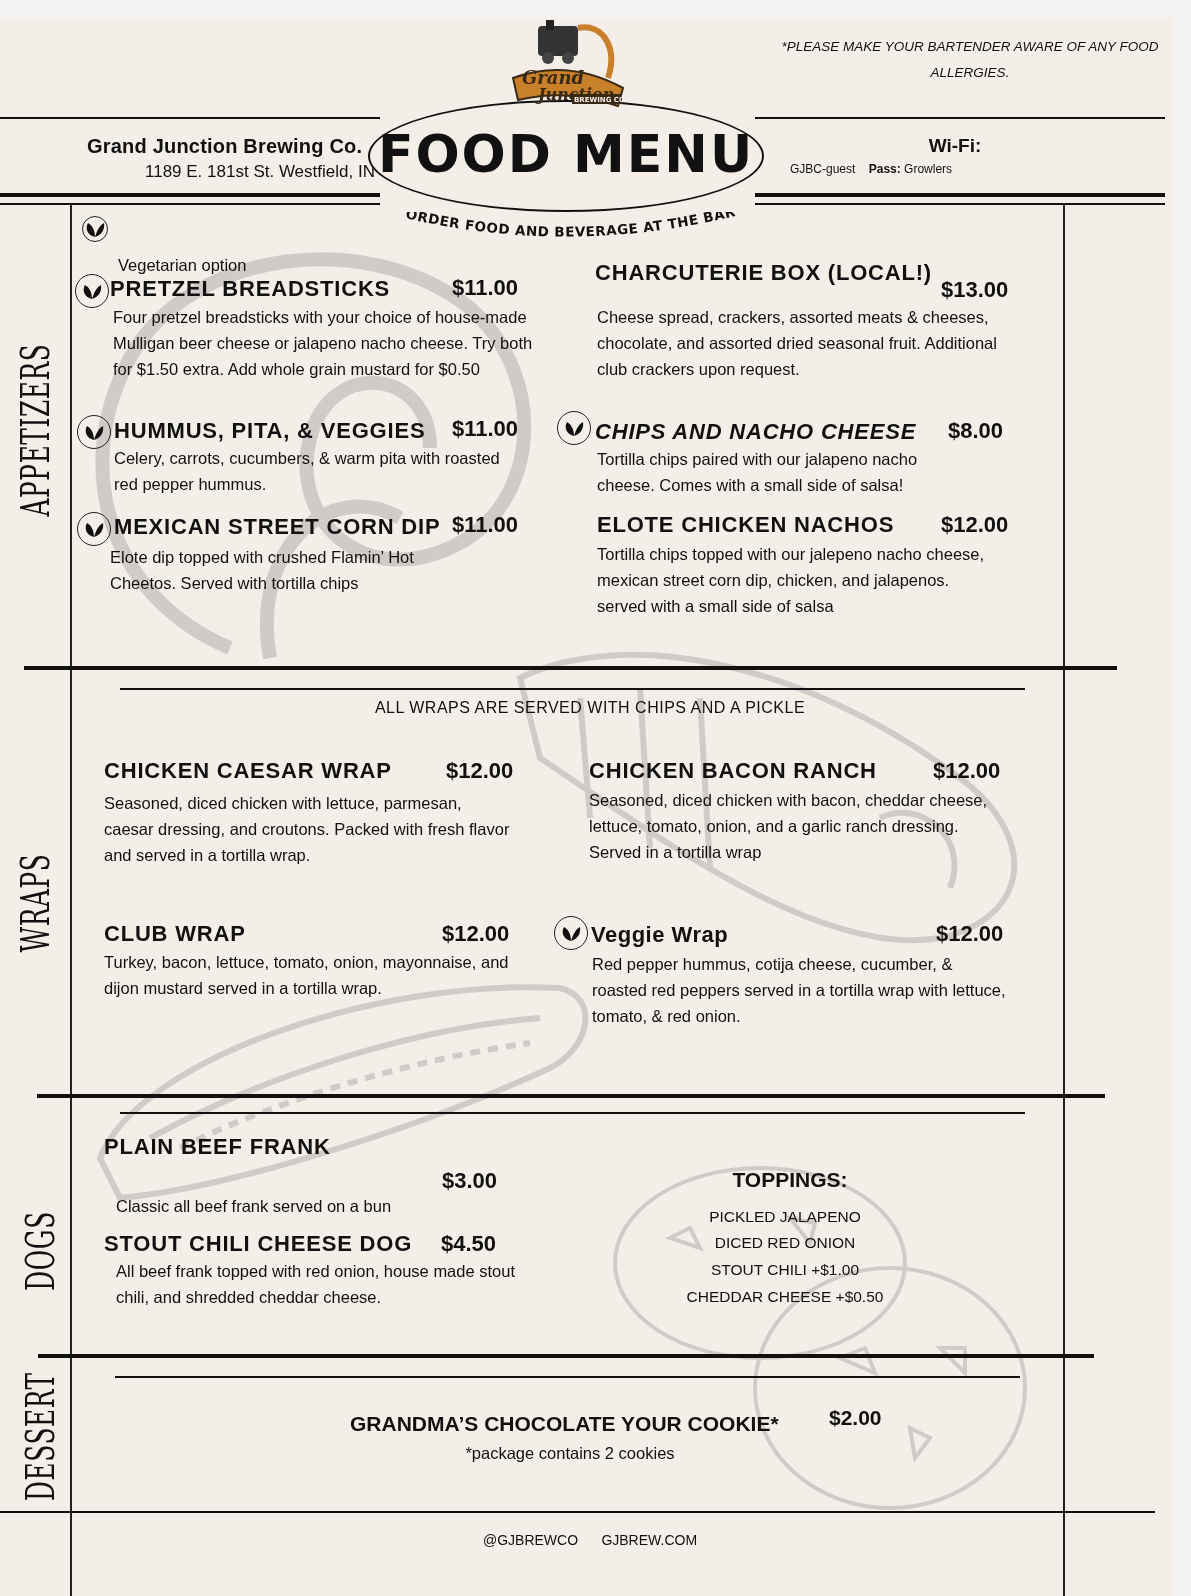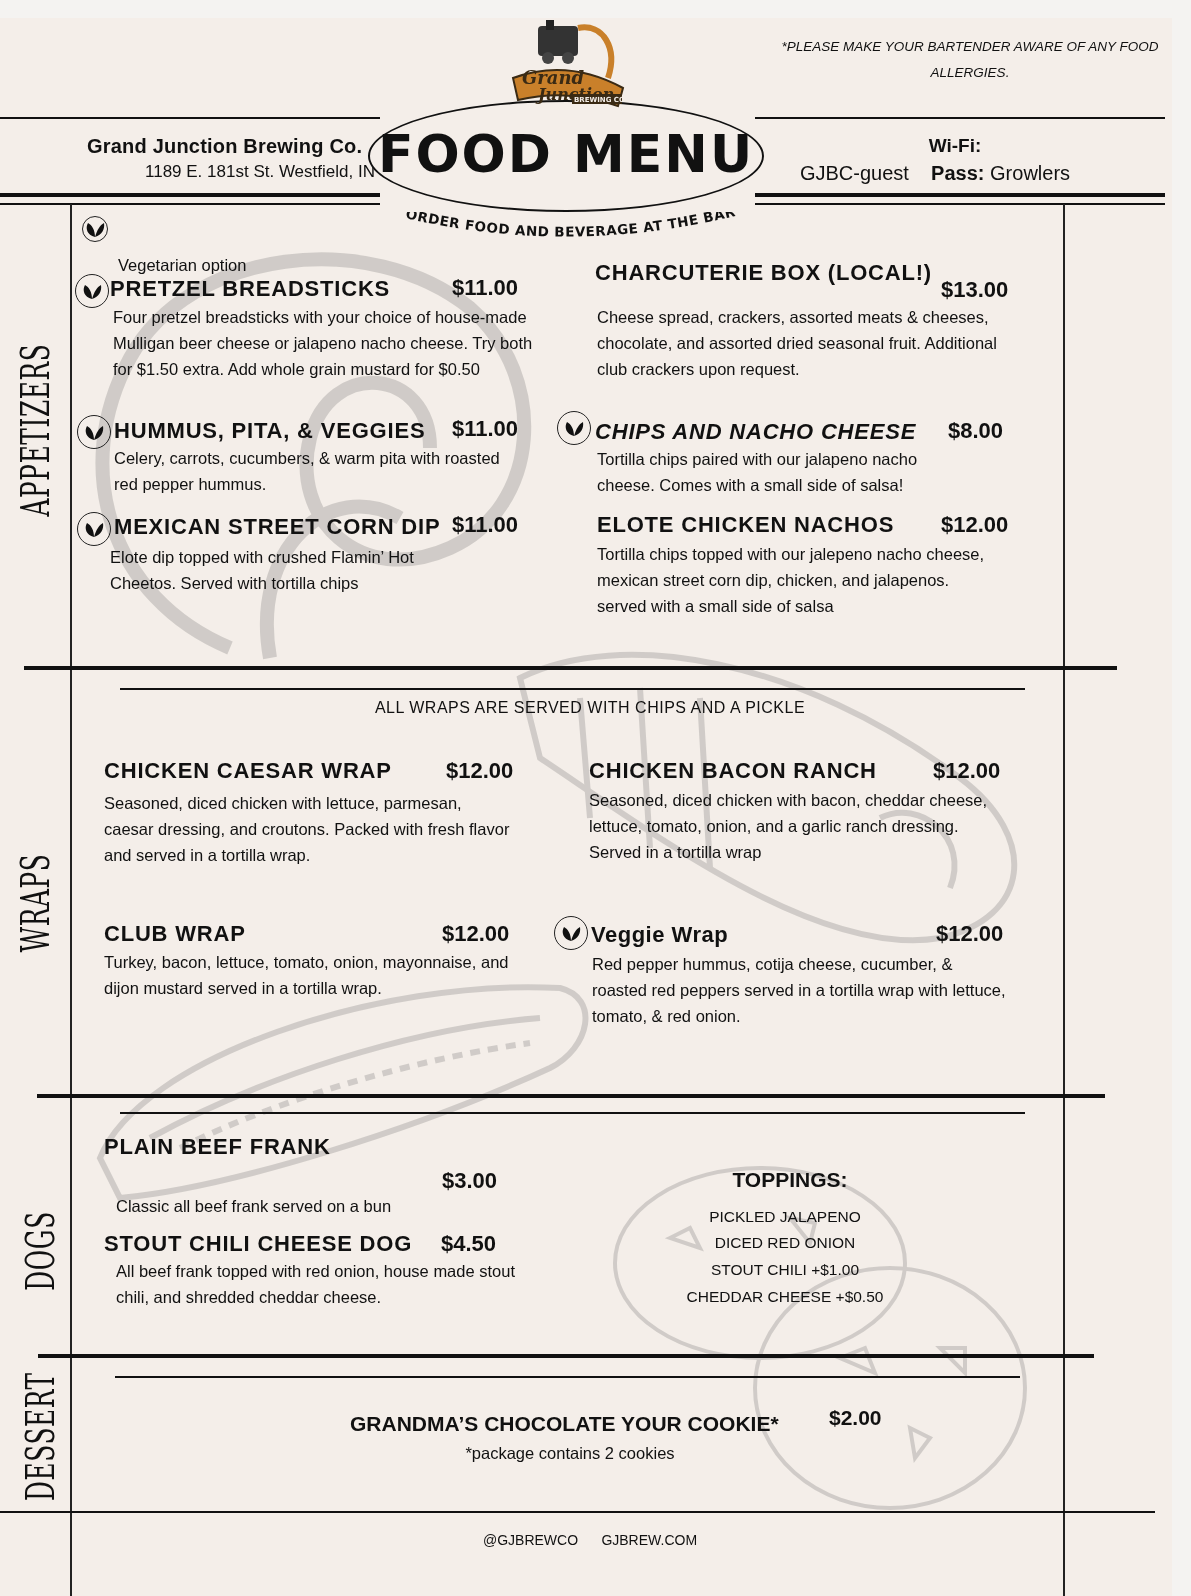--- a/index.html
+++ b/index.html
@@ -6,21 +6,21 @@
   body{width:1191px;height:1596px;background:#f4f3f1;position:relative;overflow:hidden;font-family:"Liberation Sans",sans-serif;color:#111;}
   .page{position:absolute;left:0;top:18px;width:1172px;height:1578px;background:#f4eee9;}
   .abs{position:absolute;}
   .hline{position:absolute;background:#111;}
   .vline{position:absolute;background:#222;width:2px;}
   
   .biz-name{left:87px;top:117px;font-size:20px;font-weight:bold;letter-spacing:0.2px;}
   .biz-addr{left:97px;top:144px;font-size:17px;margin-left:48px;}
   .allergy{left:780px;top:16px;width:380px;text-align:center;font-size:13.5px;line-height:26px;font-style:italic;}
   .wifi-title{left:880px;top:117px;width:150px;text-align:center;font-size:19px;font-weight:bold;}
-  .wifi-line{left:790px;top:144px;width:290px;text-align:center;font-size:20px;}
+  .wifi-line{left:790px;top:144px;width:290px;font-size:12px;}
   .wifi-line b{font-weight:bold;}
   .oval{left:368px;top:82px;width:396px;height:112px;border:2px solid #111;border-radius:50%;box-sizing:border-box;background:#f4eee9;}
   .food-menu-title{left:368px;top:106px;width:396px;text-align:center;font-size:52px;font-weight:900;letter-spacing:2px;font-family:"DejaVu Sans",sans-serif;}
   .logo{left:508px;top:0px;width:120px;height:95px;}
   .order-text{left:400px;top:194px;width:340px;height:40px;}
   
   .vlabel{position:absolute;font-family:"DejaVu Serif",serif;font-size:40px;letter-spacing:1px;transform:rotate(-90deg) scaleX(0.62);transform-origin:center center;white-space:nowrap;text-align:center;}
   
   .item-name{position:absolute;font-weight:bold;font-size:22px;letter-spacing:0.8px;white-space:nowrap;}
   .item-price{position:absolute;font-weight:bold;font-size:22px;white-space:nowrap;}

